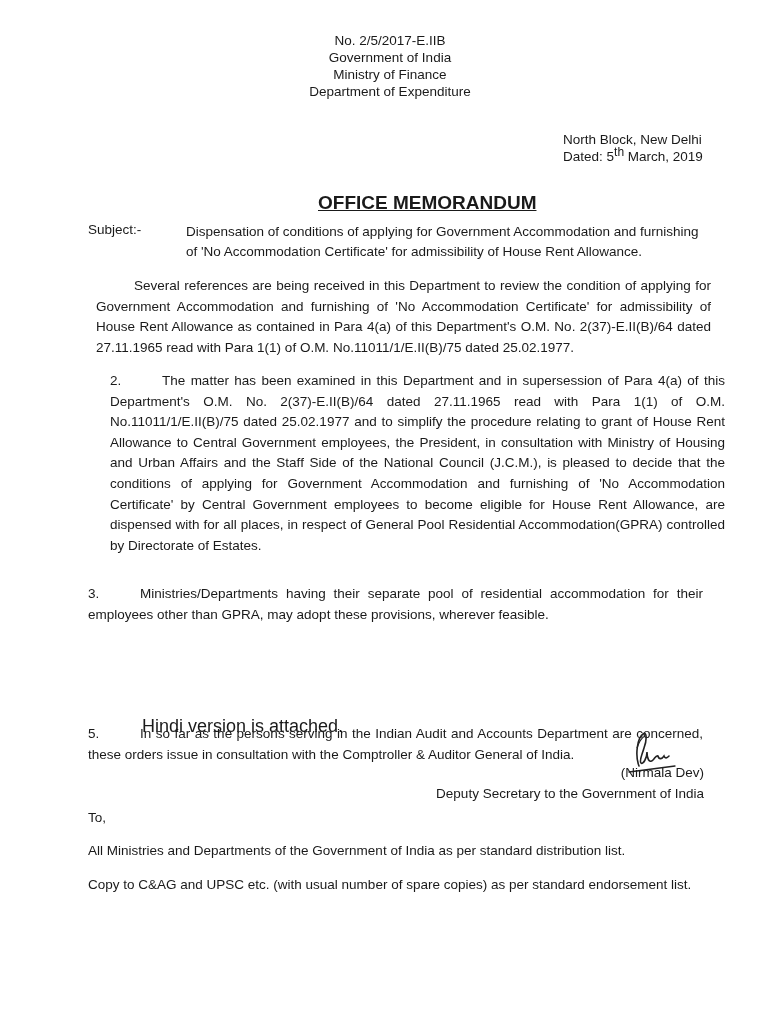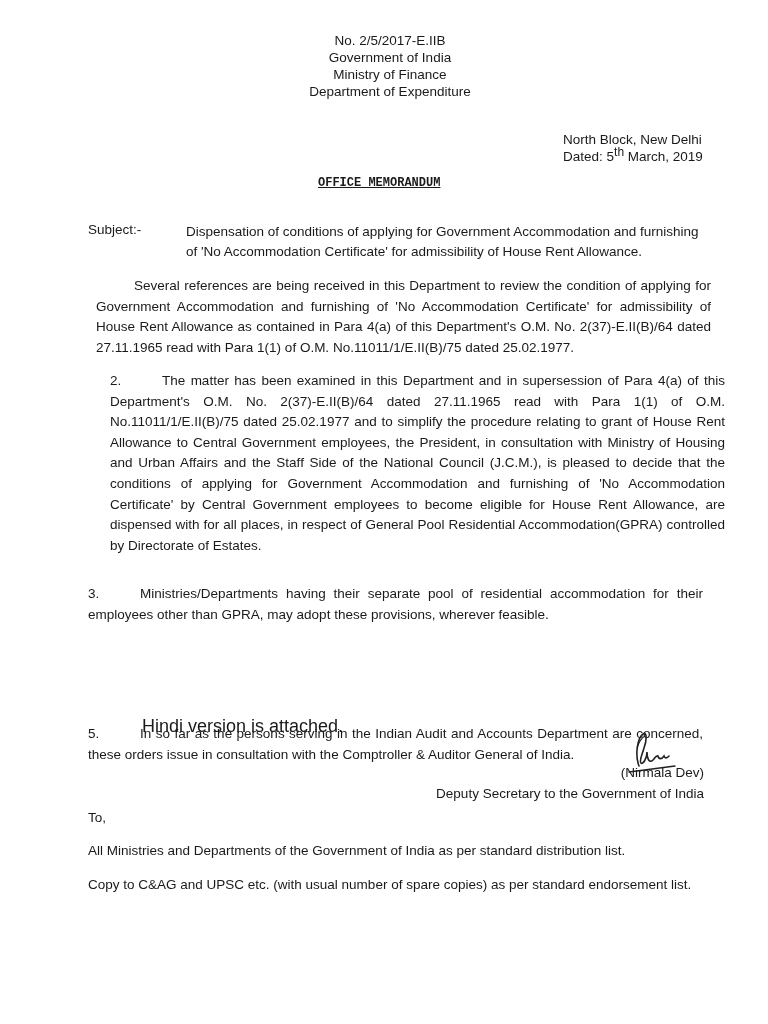--- a/index.html
+++ b/index.html
@@ -3,21 +3,21 @@
 <meta charset="utf-8">
 <style>
   html, body { margin: 0; padding: 0; }
   body {
     width: 768px; height: 1024px; background: #ffffff; position: relative; overflow: hidden;
     font-family: "Liberation Sans", sans-serif; color: #1a1a1a;
   }
   .page { position: absolute; left: 0; top: 0; width: 768px; height: 724px; }
   .center-block { position: absolute; left: 300px; top: 32px; width: 180px; text-align: center; font-size: 13.5px; line-height: 17px; }
   .right-block { position: absolute; left: 563px; top: 131px; font-size: 13.5px; line-height: 17px; }
-  .om-title { position: absolute; left: 318px; top: 176px; font-size: 12px; font-weight: bold; text-decoration: underline; font-family: Liberation Mono, monospace; }
+  .om-title { position: absolute; left: 318px; top: 192px; font-size: 19px; font-weight: bold; text-decoration: underline; }
   .subject-label { position: absolute; left: 88px; top: 222px; font-size: 13.5px; }
   .subject-text { position: absolute; left: 186px; top: 222px; width: 520px; font-size: 13.5px; line-height: 20px; }
   .subject-text .l2 { display: block; text-indent: 0; }
   .para { position: absolute; left: 88px; width: 615px; font-size: 13.5px; line-height: 20.6px; text-align: justify; }
   .para .num { display: inline-block; width: 52px; }
   .indent { text-indent: 38px; margin-left: 8px; }
   .sig { position: absolute; left: 625px; top: 728px; width: 70px; height: 45px; }
   .sig-name { position: absolute; right: 64px; top: 765px; font-size: 13.5px; }
   .sig-title { position: absolute; right: 64px; top: 786px; font-size: 13.5px; }
   .to { position: absolute; left: 88px; top: 810px; font-size: 13.5px; }

